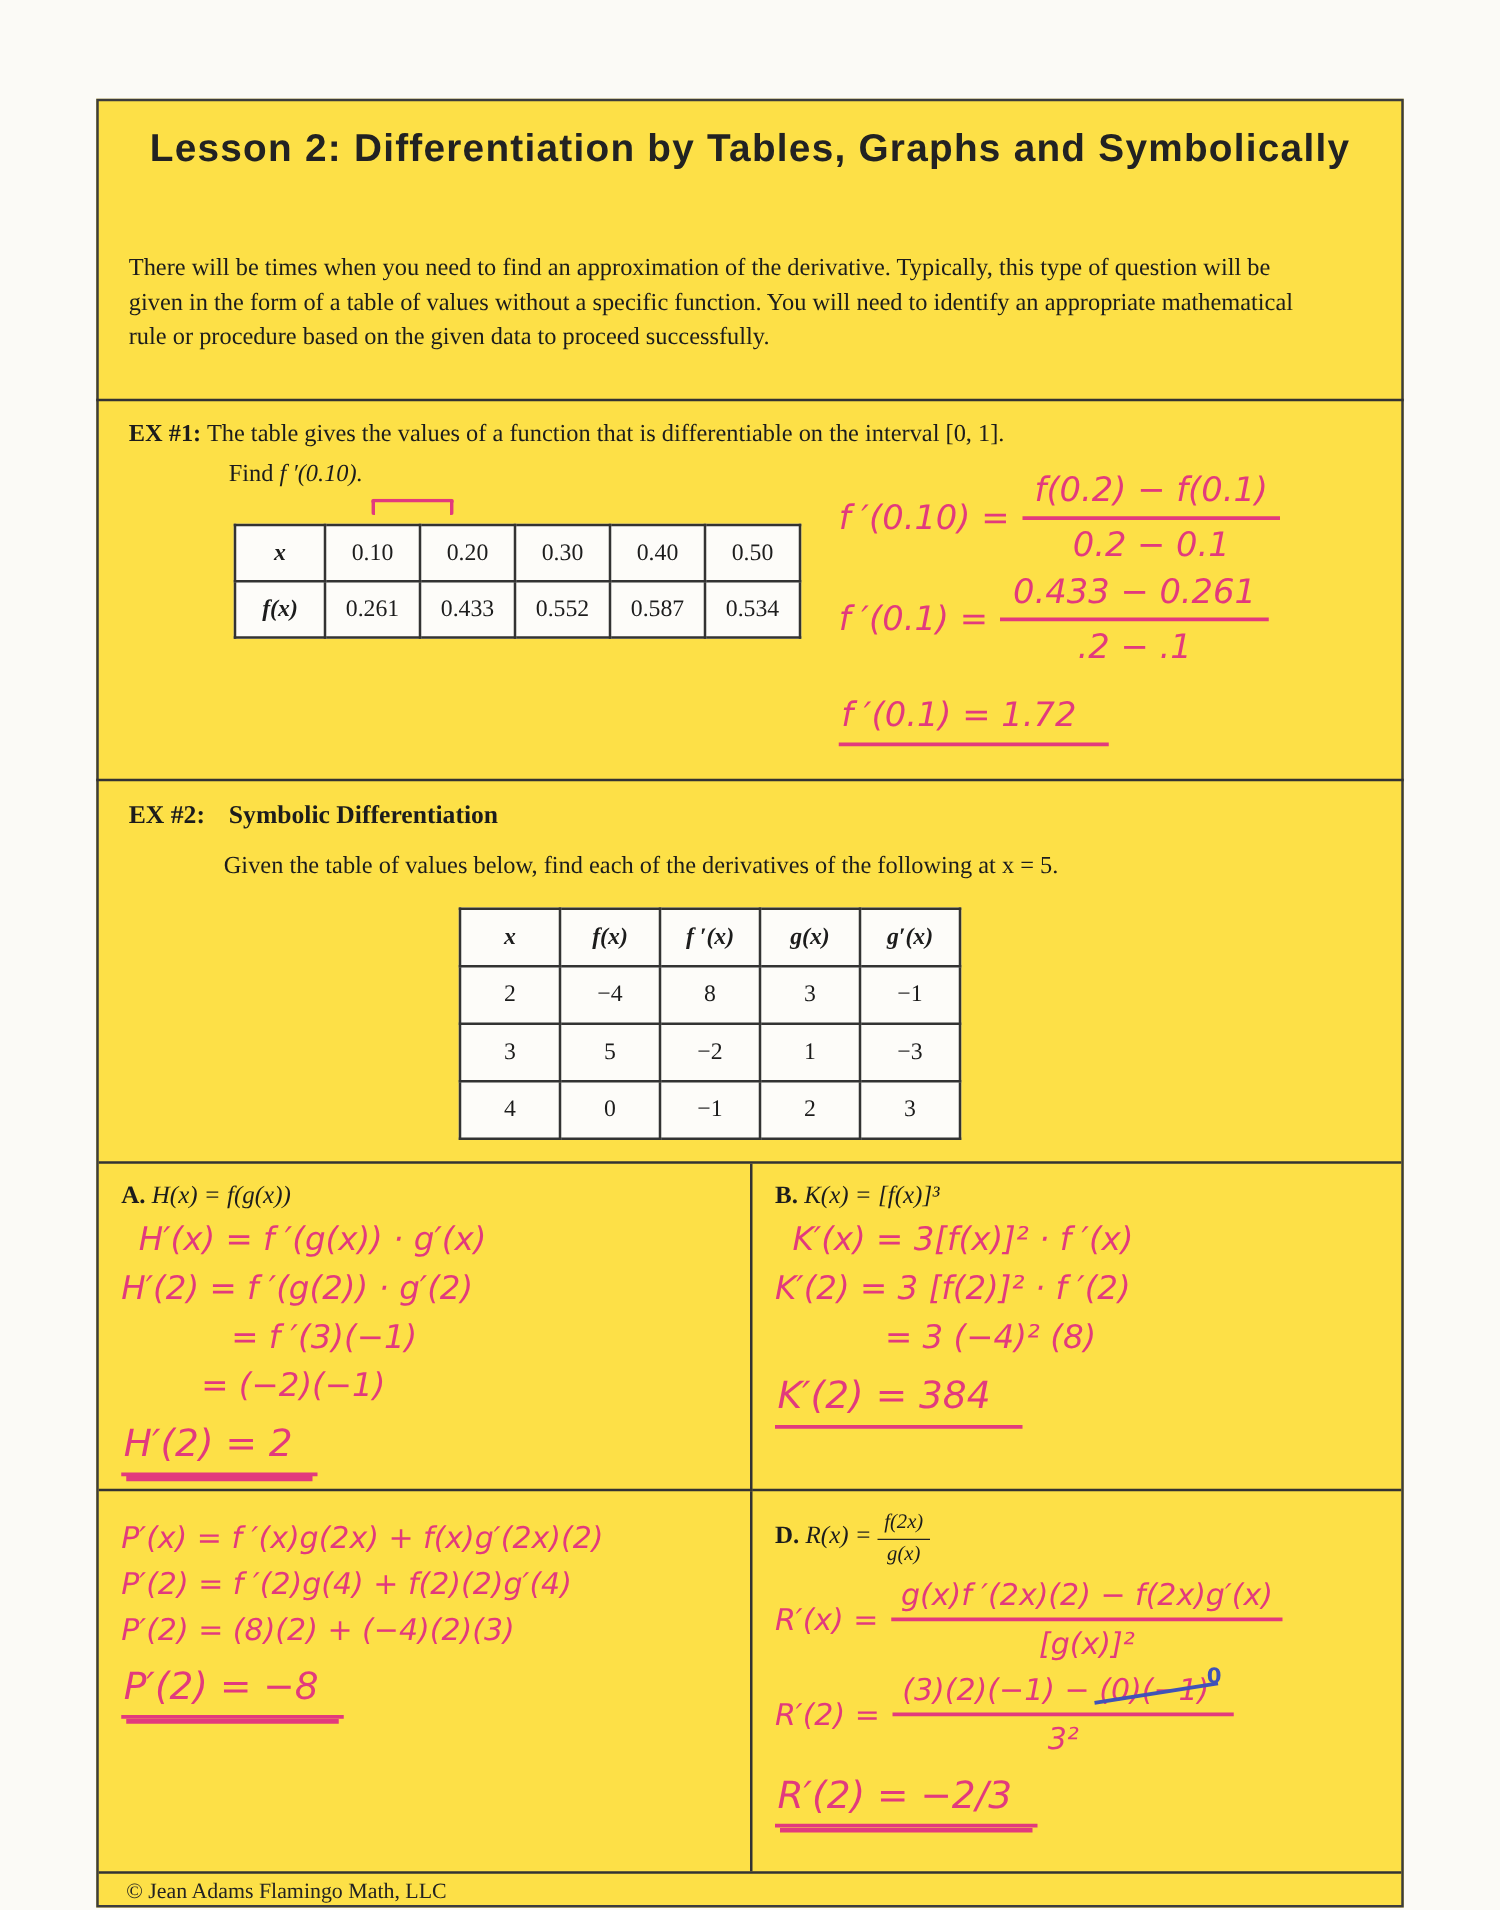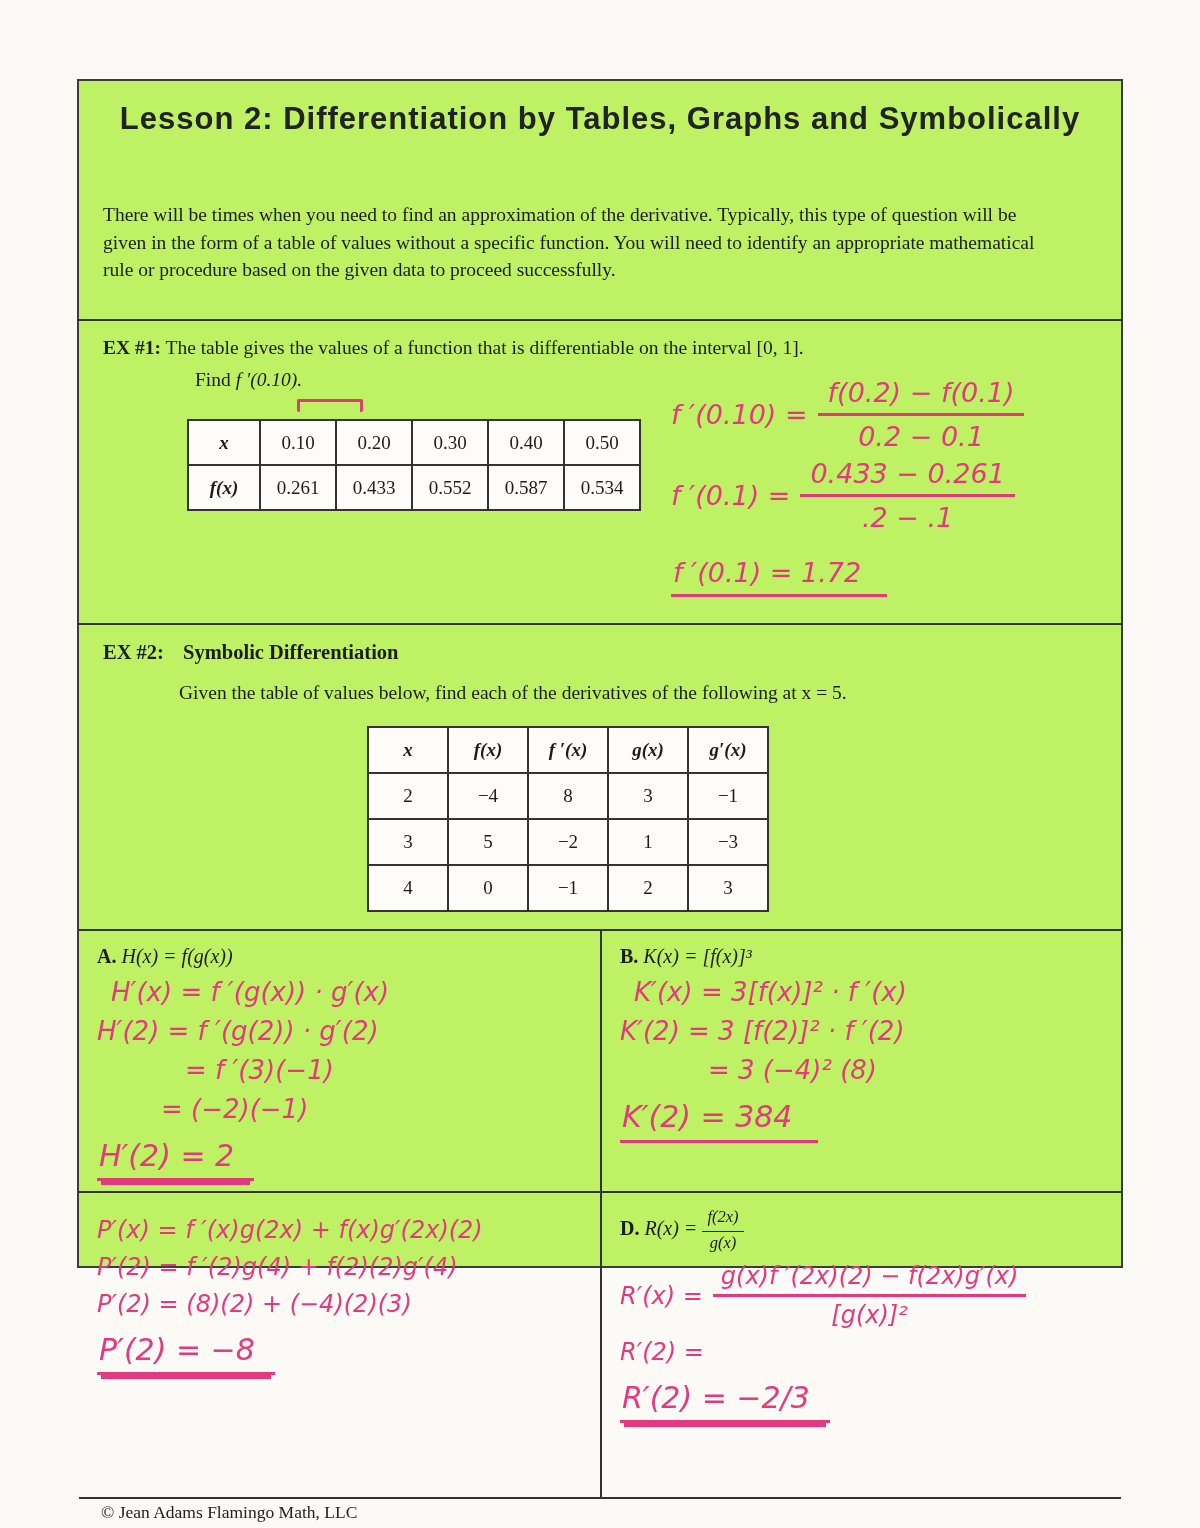--- a/index.html
+++ b/index.html
@@ -7,23 +7,23 @@
   body {
     width:1200px; height:1528px;
     background:#fbfaf6;
     font-family:"Liberation Serif", serif;
     color:#1c1c1c;
     position:relative;
     overflow:hidden;
   }
   .sheet {
     position:absolute; left:77px; top:79px;
-    width:1046px; height:1189px;
+    width:1046px; height:1447px;
     border:2px solid #3c3c3c;
-    background:#bef264;
+    background:#fde047;
   }
   
   .title {
     position:absolute; top:20px; left:0; width:100%;
     text-align:center;
     font-family:"Liberation Sans", sans-serif;
     font-weight:700; font-size:31px; letter-spacing:1px; color:#222;
   }
   .topic {
     position:absolute; left:24px; top:82px;
@@ -37,21 +37,21 @@
     font-size:19.5px; line-height:1.42;
   }
   .hr { position:absolute; left:-2px; right:-2px; border-top:2.5px solid #333; }
   .hr1 { top:238px; }
   .hr2 { top:542px; }
 
   
   .ex-line { position:absolute; font-size:19.5px; }
   .ex-label { font-weight:700; }
   .ex1-prompt-line { left:24px; top:256px; }
-  .ex1-find-line { left:116px; top:288px; }
+  .ex1-find-line { left:104px; top:288px; }
   .math { font-style:italic; }
 
   
   table { border-collapse:collapse; background:#fdfcf9; position:absolute; }
   td {
     border:2px solid #333; text-align:center; vertical-align:middle;
     font-size:19px; padding:0 6px;
   }
   .t1 { left:108px; top:338px; }
   .t1 td { height:45px; min-width:76px; }
@@ -291,20 +291,24 @@
       <div class="hw">
         <div class="hw-line hw-eq">
           <span>R′(x) =</span>
           <span class="frac">
             <span class="num">g(x)f ′(2x)(2) − f(2x)g′(x)</span>
             <span class="den">[g(x)]²</span>
           </span>
         </div>
         <div class="hw-line hw-eq">
           <span>R′(2) =</span>
+          <span class="frac">
+            <span class="num"><span>(3)(2)(−1) −</span> <span class="struck">(0)(−1)</span><span class="blue-sup">0</span></span>
+            <span class="den">3²</span>
+          </span>
         </div>
         <div class="answer-line">
           <span class="u2">R′(2) = −2/3</span>
         </div>
       </div>
     </div>
 
   </div>
 
   <div class="footer">© Jean Adams Flamingo Math, LLC</div>

